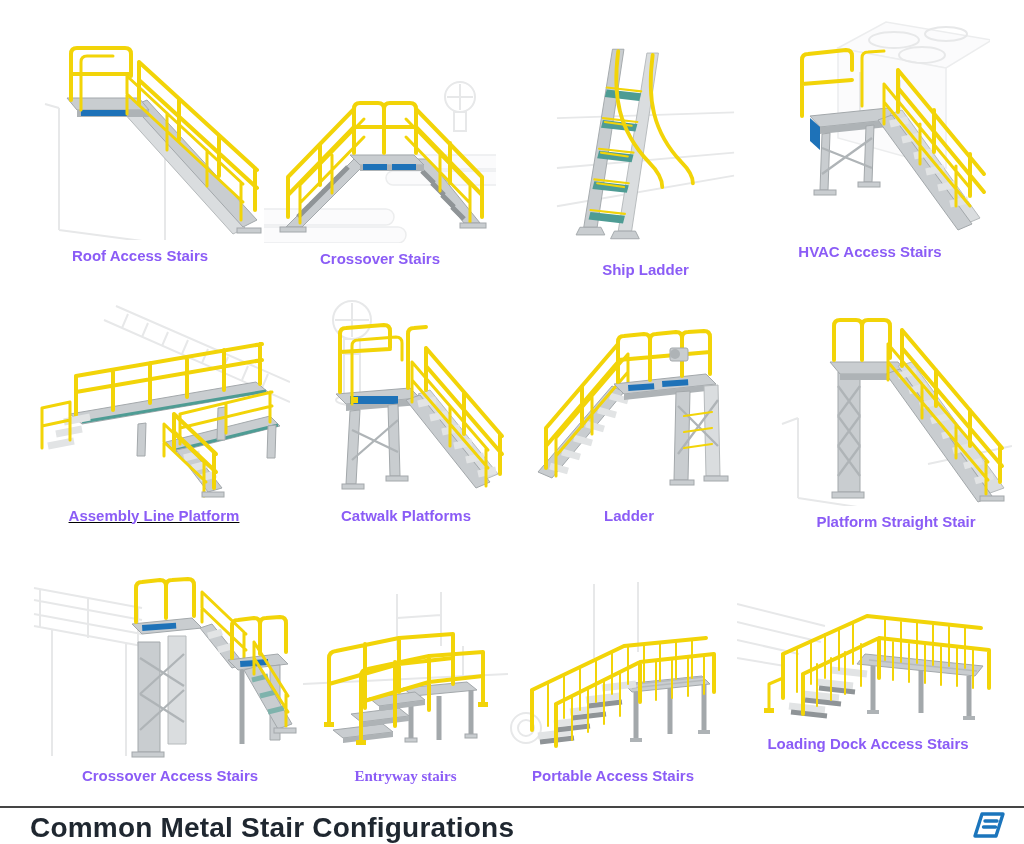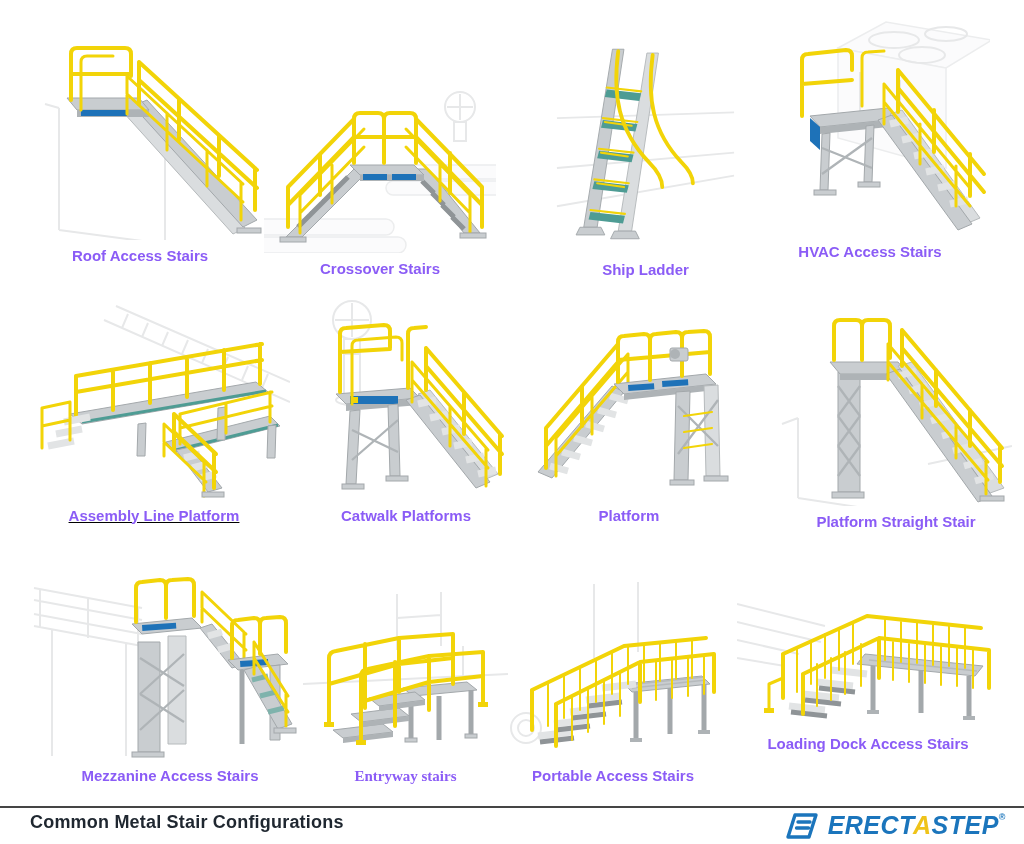--- a/index.html
+++ b/index.html
@@ -29,21 +29,21 @@
   .trd{stroke:var(--sl);stroke-width:5;fill:none;}
   .fn{stroke:var(--fn);stroke-width:2;fill:none;}
   .fnf{fill:#FBFBFC;stroke:#ECEDEE;stroke-width:1.5;}
   .sg{fill:var(--sg);}
   .tl{fill:var(--tl);}
   .yf{fill:var(--yl);}
   .br{stroke:#AFB4B7;stroke-width:2.3;fill:none;}
   .lg5{stroke:var(--gd);stroke-width:5;fill:none;}
   
   .rule{position:absolute;left:0;top:806px;width:1024px;height:2px;background:#454545;}
-  .title{position:absolute;left:30px;top:812px;font-size:18px;font-weight:bold;color:#1F2730;letter-spacing:.2px;}
+  .title{position:absolute;left:30px;top:812px;font-size:28px;font-weight:bold;color:#1F2730;letter-spacing:.2px;}
   .logo{position:absolute;right:18px;top:811px;display:flex;align-items:center;gap:9px;}
   .logo-text{font-size:25px;font-weight:bold;font-style:italic;color:var(--lblue);letter-spacing:.5px;}
   .logo-text .a{color:var(--lyellow);}
   .logo-text sup{font-size:9px;font-style:normal;vertical-align:14px;}
 </style>
 </head>
 <body>
 
 <figure class="cell" style="left:15px;top:14px;width:250px;height:250px;">
   <svg viewBox="0 0 250 226" style="height:226px">
@@ -55,21 +55,21 @@
     <polygon class="dk" points="62,96 134,96 134,103 62,103"></polygon>
     <rect class="sg" x="66" y="96" width="46" height="6"></rect>
     <path class="r4" d="M56 86 L56 40 Q56 34 62 34 L110 34 Q116 34 116 40 L116 62 M56 60 L116 60"></path>
     <path class="r3" d="M66 96 L66 48 Q66 42 72 42 L98 42"></path>
     <path class="r4" d="M124 48 L242 156 M124 48 L124 90 M164 85 L164 126 M204 122 L204 162 M240 154 L240 196 M124 66 L242 174"></path>
     <path class="r3" d="M112 62 L228 170 M112 62 L112 100 M152 99 L152 136 M192 136 L192 172 M226 168 L226 206 M112 80 L228 188"></path>
   </svg>
   <figcaption class="cap">Roof Access Stairs</figcaption>
 </figure>
 
-<figure class="cell" style="left:264px;top:71px;width:232px;height:206px;">
+<figure class="cell" style="left:264px;top:61px;width:232px;height:206px;">
   <svg viewBox="0 0 232 182" style="height:182px">
     <rect class="fnf" x="-20" y="148" width="150" height="16" rx="8"></rect>
     <rect class="fnf" x="-20" y="166" width="162" height="16" rx="8"></rect>
     <rect class="fnf" x="118" y="94" width="120" height="14" rx="7"></rect>
     <rect class="fnf" x="122" y="110" width="116" height="14" rx="7"></rect>
     <circle class="fn" cx="196" cy="36" r="15"></circle>
     <path class="fn" d="M196 23 L196 49 M183 36 L209 36 M190 51 L202 51 L202 70 L190 70 Z"></path>
     <polygon class="st" points="22,166 90,98 106,98 38,166"></polygon>
     <path class="trd" d="M34 156 L48 142 M46 144 L60 130 M58 132 L72 118 M70 120 L84 106"></path>
     <polygon class="st" points="148,98 164,98 216,162 200,162"></polygon>
@@ -205,21 +205,21 @@
     <polygon class="st" points="152,94 166,93 164,182 150,182"></polygon>
     <polygon class="st2" points="180,88 194,87 196,178 182,178"></polygon>
     <path class="br" d="M154 108 L194 148 M194 102 L154 156"></path>
     <path class="r2" d="M160 118 L188 114 M160 134 L188 130 M160 150 L188 146"></path>
     <rect class="st" x="146" y="182" width="24" height="5"></rect>
     <rect class="st" x="180" y="178" width="24" height="5"></rect>
     <path class="r4" d="M94 84 L94 44 Q94 38 100 38 L120 36 Q126 36 126 42 L126 82 M126 42 Q126 36 132 36 L152 34 Q158 34 158 40 L158 78 M158 40 Q158 34 164 34 L180 33 Q186 33 186 39 L186 76 M94 62 L186 54"></path>
     <rect class="st" x="146" y="50" width="18" height="13" rx="2"></rect>
     <circle class="dk" cx="151" cy="56" r="5"></circle>
   </svg>
-  <figcaption class="cap">Platform</figcaption>
+  <figcaption class="cap">Ladder</figcaption>
 </figure>
 
 <figure class="cell" style="left:780px;top:298px;width:232px;height:232px;">
   <svg viewBox="0 0 232 208" style="height:208px">
     <path class="fn" d="M18 120 L18 200 M18 200 L150 220 M148 166 L232 148 M2 126 L18 120"></path>
     <polygon class="st" points="58,74 80,74 80,194 58,194"></polygon>
     <path class="br" d="M58 88 L80 118 M80 88 L58 118 M58 118 L80 148 M80 118 L58 148 M58 148 L80 178 M80 148 L58 178"></path>
     <rect class="st" x="52" y="194" width="32" height="6"></rect>
     <polygon class="st" points="50,64 118,64 128,76 60,76"></polygon>
     <polygon class="dk" points="60,76 128,76 128,82 60,82"></polygon>
@@ -250,21 +250,21 @@
     <polygon class="st" points="198,102 248,96 258,106 208,112"></polygon>
     <rect class="sg" x="210" y="103" width="28" height="6" transform="rotate(-4 210 103)"></rect>
     <polygon class="st" points="240,108 250,107 250,182 240,182"></polygon>
     <path class="lg5" d="M212 112 L212 186"></path>
     <path class="r4" d="M202 100 L202 68 Q202 62 208 62 L224 60 Q230 60 230 66 L230 96 M230 66 Q230 60 236 60 L250 59 Q256 59 256 65 L256 94"></path>
     <polygon class="st" points="214,112 228,108 262,166 248,171"></polygon>
     <path d="M222 122 L238 118 M230 138 L246 134 M238 154 L254 150" stroke="#7FB3AC" stroke-width="5" fill="none"></path>
     <path class="r3" d="M224 84 L258 138 M224 84 L224 116 M256 136 L256 168 M224 100 L258 154"></path>
     <rect class="st" x="244" y="170" width="22" height="5"></rect>
   </svg>
-  <figcaption class="cap">Mezzanine Access Stairs</figcaption>
+  <figcaption class="cap">Crossover Access Stairs</figcaption>
 </figure>
 
 <figure class="cell" style="left:303px;top:592px;width:205px;height:192px;font-family:Liberation Serif, serif;">
   <svg viewBox="0 0 205 168" style="height:168px">
     <path class="fn" d="M94 2 L94 58 M138 0 L138 54 M94 26 L138 23 M0 92 L205 82 M160 54 L160 88"></path>
     <polygon class="st" points="100,96 164,90 174,98 110,104"></polygon>
     <path class="lg5" d="M108 104 L108 146 M168 98 L168 142 M136 104 L136 148"></path>
     <rect class="st" x="102" y="146" width="12" height="4"></rect>
     <rect class="st" x="162" y="142" width="12" height="4"></rect>
     <polygon class="st" points="30,138 80,132 90,140 40,146"></polygon>
@@ -324,14 +324,13 @@
 
 <div class="rule"></div>
 
 <h1 class="title">Common Metal Stair Configurations</h1>
 
 <div class="logo">
   <svg width="34" height="28" viewBox="0 0 34 28">
     <path d="M10 3 L31 3 L24 25 L3 25 Z" fill="none" stroke="#1B75BC" stroke-width="3.4" stroke-linejoin="round"></path>
     <path d="M13 10 L25 10 M11.5 16 L23.5 16" stroke="#1B75BC" stroke-width="3.4" stroke-linecap="round"></path>
   </svg>
-  <span class="logo-text"><span>ERECT</span><span class="a">A</span><span>STEP</span><sup>®</sup></span>
 </div>
 
 </body></html>

